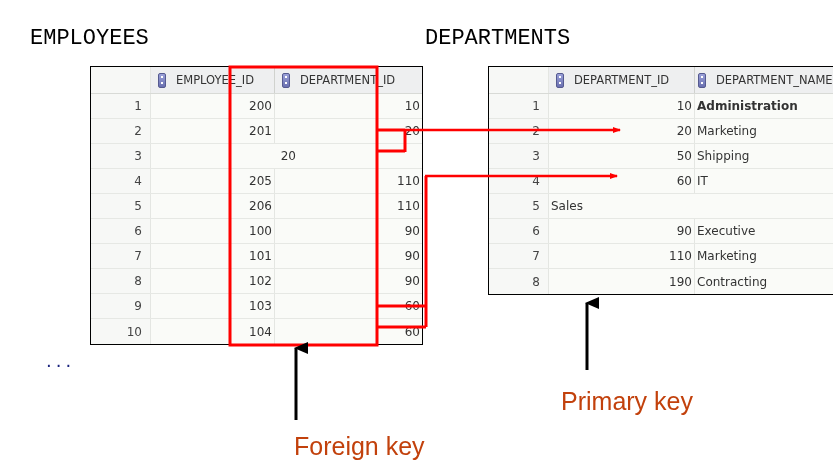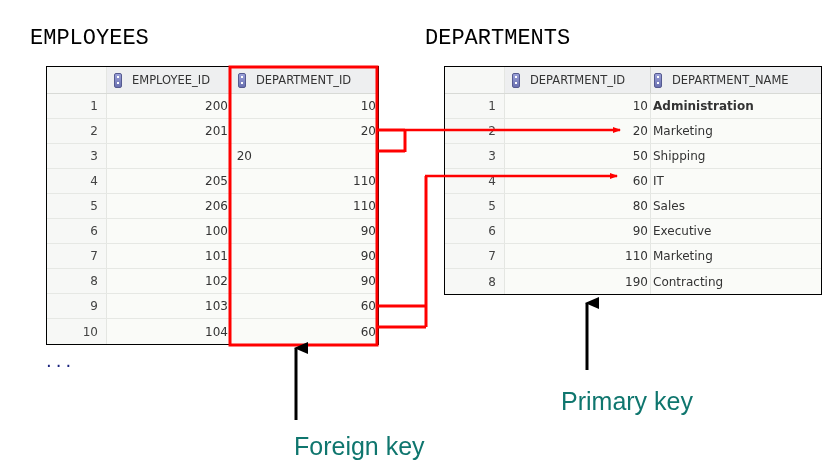--- a/index.html
+++ b/index.html
@@ -14,20 +14,21 @@
       letter-spacing: 0px;
     }
 
     .grid {
       position: absolute;
       border: 1px solid #000;
       background: #fafbf8;
       font-family: "DejaVu Sans", sans-serif;
       font-size: 12px;
       color: #333;
+      margin-left: 44px;
     }
     .grid .row {
       display: flex;
       height: 25px;
       border-bottom: 1px solid #e6e8e4;
       align-items: center;
     }
     .grid .row:last-child { border-bottom: none; }
     .grid .header {
       background: #eeeff0;
@@ -84,21 +85,21 @@
       top: 350px;
       font-size: 18px;
       letter-spacing: 4px;
       color: #1a237e;
     }
 
     .caption {
       position: absolute;
       font-family: "Liberation Sans", sans-serif;
       font-size: 25px;
-      color: #0f766e;
+      color: #c2410c;
     }
 
     svg.overlay { position: absolute; left: 0; top: 0; pointer-events: none; }
   </style>
 </head>
 <body>
 
 <div class="table-title" style="left:30px; top:26px;">EMPLOYEES</div>
 
 <div class="table-title" style="left:425px; top:26px;">DEPARTMENTS</div>
@@ -195,21 +196,20 @@
     <div class="cell num" style="width:146px;">50</div>
     <div class="cell txt" style="width:170px;">Shipping</div>
   </div>
   <div class="row">
     <div class="cell rownum" style="width:60px;">4</div>
     <div class="cell num" style="width:146px;">60</div>
     <div class="cell txt" style="width:170px;">IT</div>
   </div>
   <div class="row">
     <div class="cell rownum" style="width:60px;">5</div>
-    <div class="cell num" style="width:146px;">80</div>
     <div class="cell txt" style="width:170px;">Sales</div>
   </div>
   <div class="row">
     <div class="cell rownum" style="width:60px;">6</div>
     <div class="cell num" style="width:146px;">90</div>
     <div class="cell txt" style="width:170px;">Executive</div>
   </div>
   <div class="row">
     <div class="cell rownum" style="width:60px;">7</div>
     <div class="cell num" style="width:146px;">110</div>

